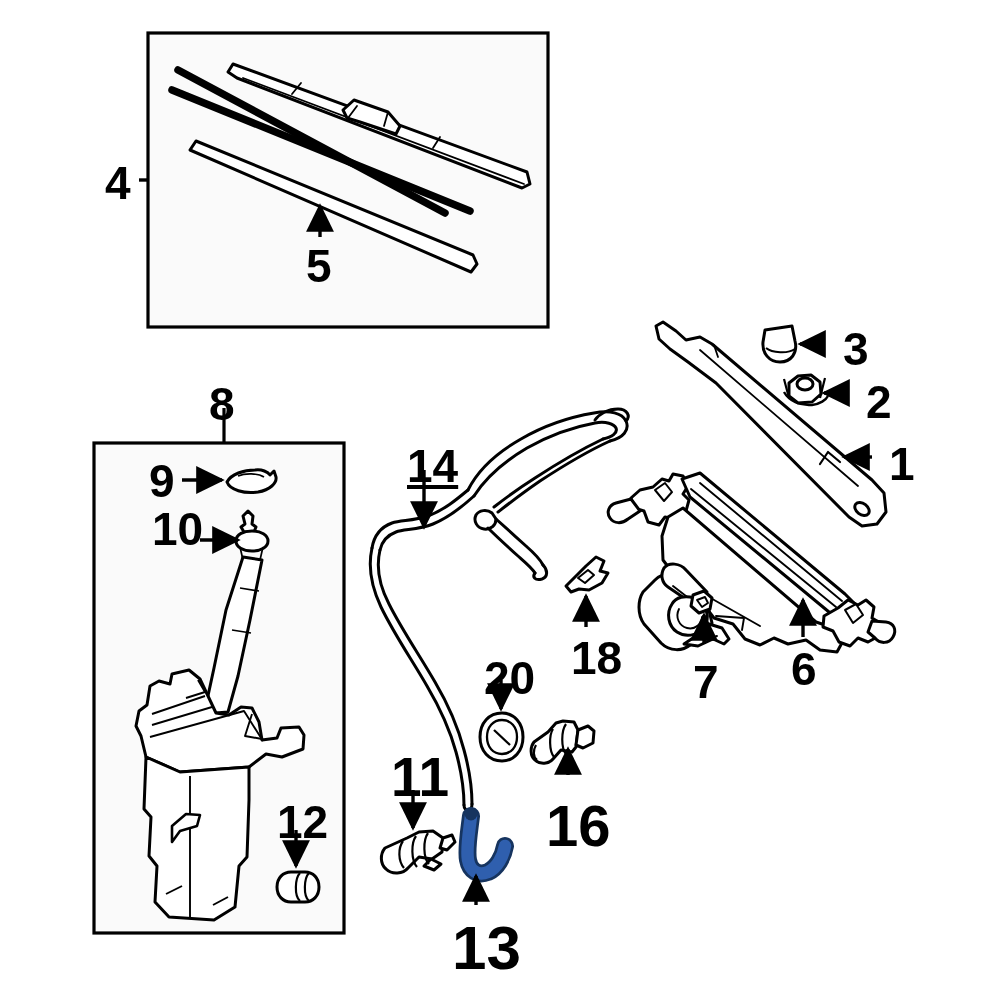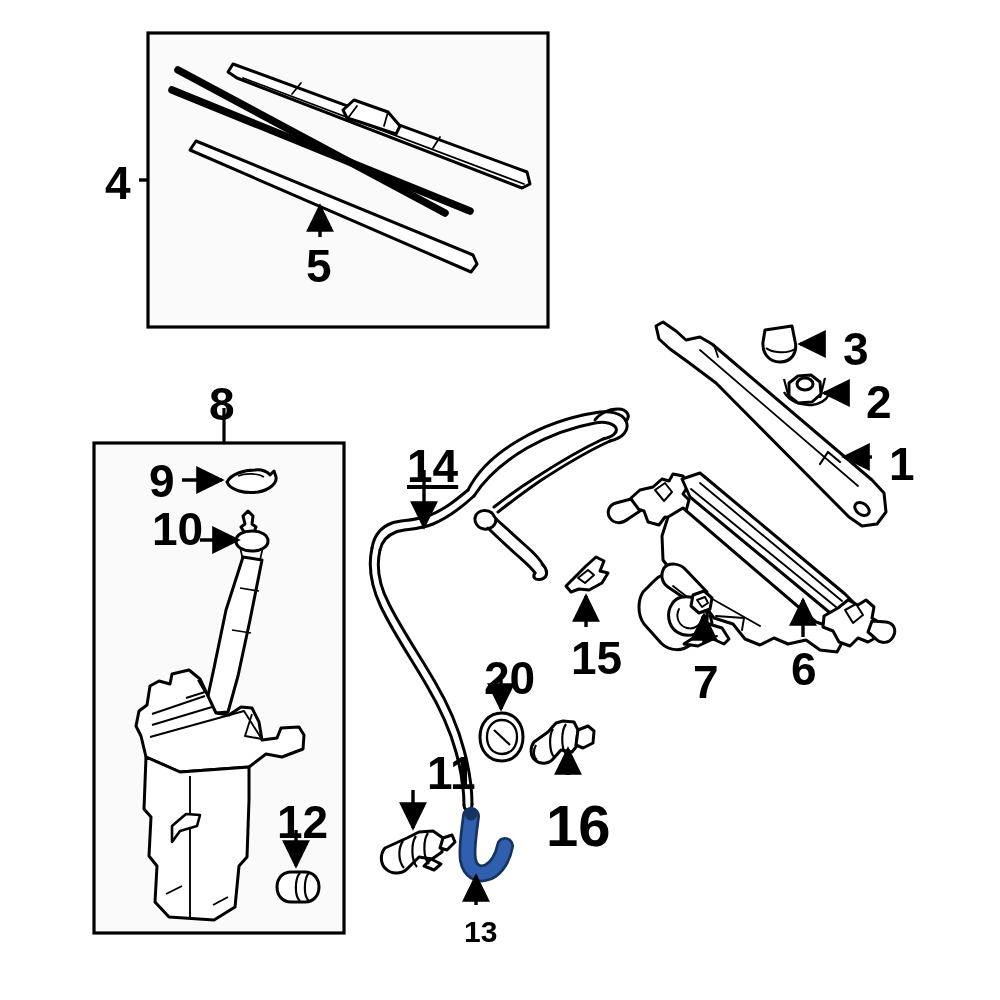--- a/index.html
+++ b/index.html
@@ -294,21 +294,21 @@
 <div class="callout" style="left:889px;top:441px;font-size:46px;">1</div>
 <div class="callout" style="left:866px;top:379px;font-size:46px;">2</div>
 <div class="callout" style="left:843px;top:326px;font-size:46px;">3</div>
 <div class="callout" style="left:105px;top:160px;font-size:46px;">4</div>
 <div class="callout" style="left:306px;top:243px;font-size:46px;">5</div>
 <div class="callout" style="left:791px;top:646px;font-size:46px;">6</div>
 <div class="callout" style="left:693px;top:659px;font-size:46px;">7</div>
 <div class="callout" style="left:209px;top:381px;font-size:46px;">8</div>
 <div class="callout" style="left:149px;top:458px;font-size:46px;">9</div>
 <div class="callout" style="left:152px;top:506px;font-size:46px;">10</div>
-<div class="callout" style="left:391px;top:750px;font-size:46px;margin-left:36px;">11</div>
+<div class="callout" style="left:391px;top:750px;font-size:55px;">11</div>
 <div class="callout" style="left:277px;top:799px;font-size:46px;">12</div>
-<div class="callout" style="left:464px;top:917px;font-size:30px;text-align:center;">13</div>
+<div class="callout" style="left:452px;top:917px;font-size:62px;text-align:center;">13</div>
 <div class="callout" style="left:407px;top:443px;font-size:46px;text-decoration:underline;">14</div>
-<div class="callout" style="left:571px;top:635px;font-size:46px;">15</div>
+<div class="callout" style="left:571px;top:635px;font-size:46px;">18</div>
 <div class="callout" style="left:546px;top:797px;font-size:58px;">16</div>
 <div class="callout" style="left:484px;top:655px;font-size:46px;">20</div>
 
 </div>
 
 </body></html>

